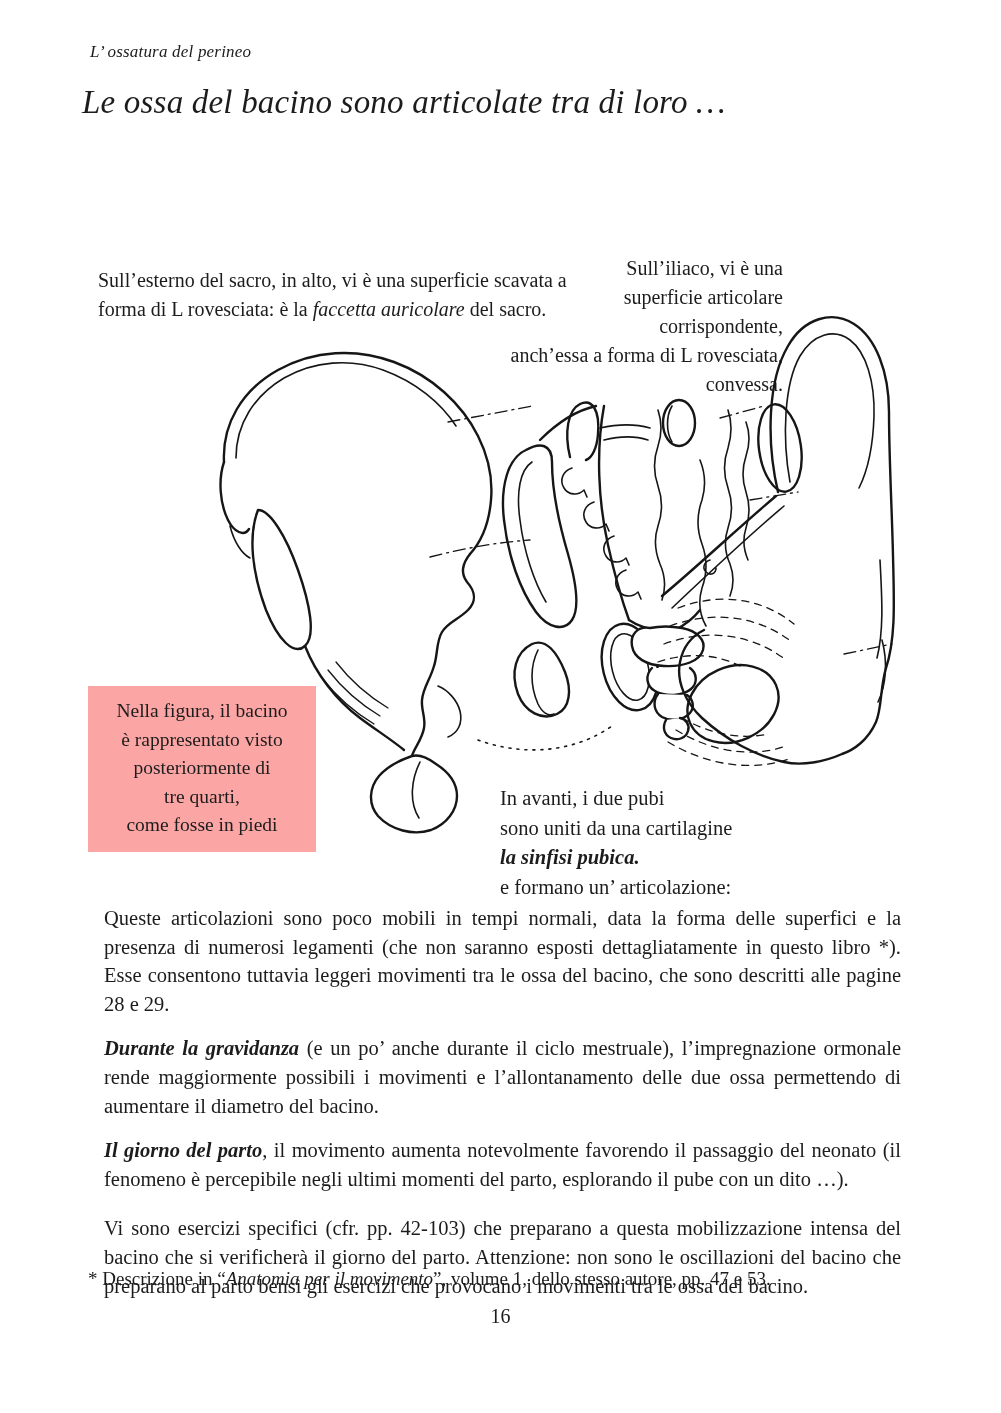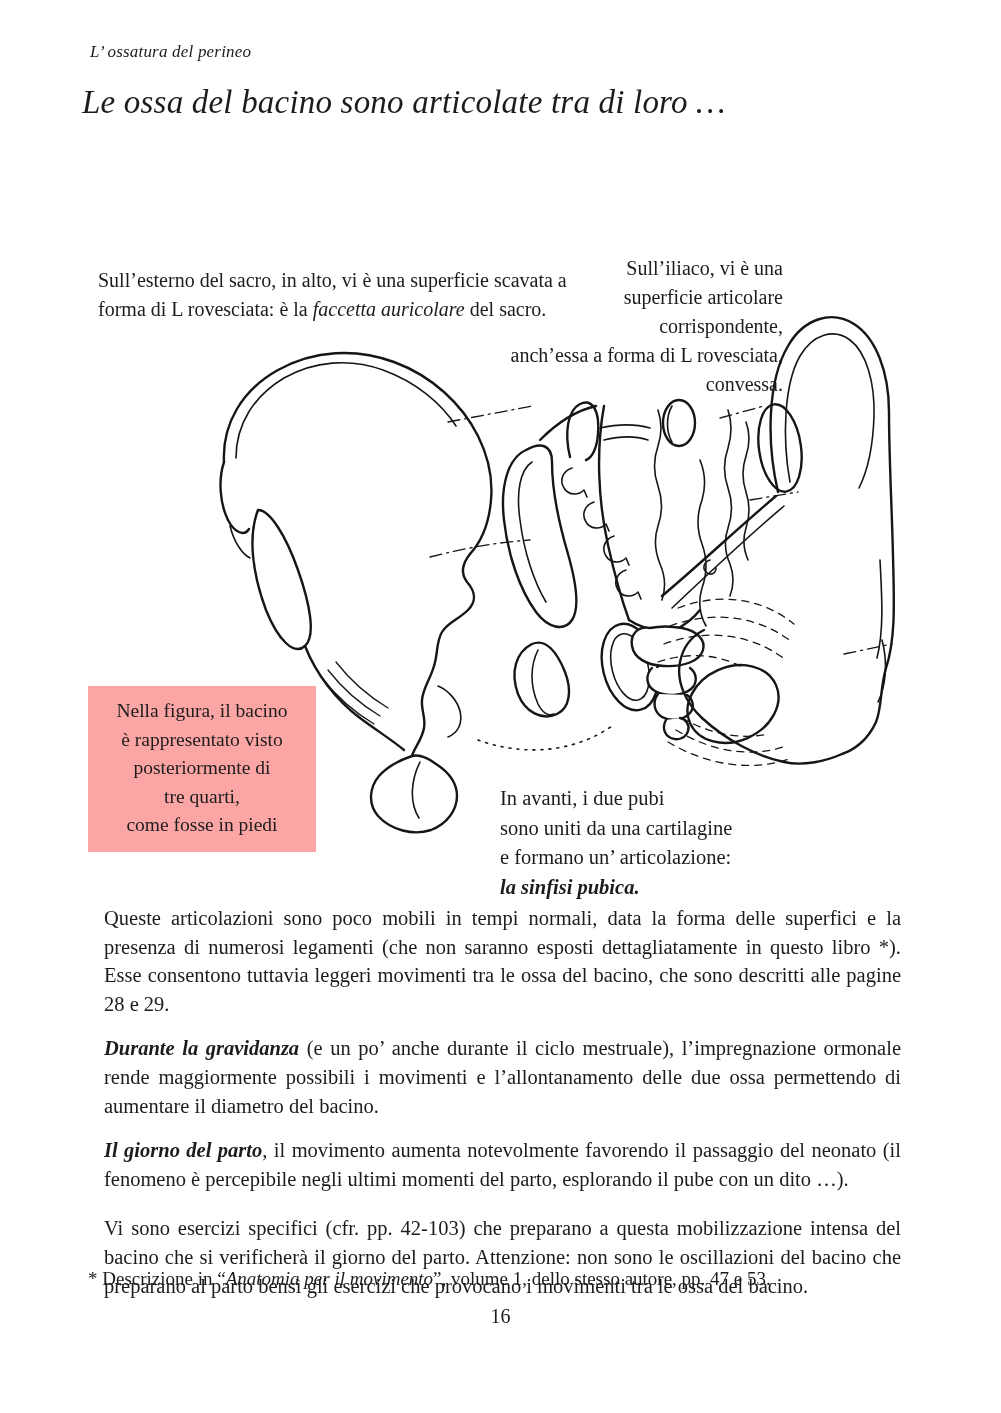--- a/index.html
+++ b/index.html
@@ -164,22 +164,22 @@
     </g>
   </svg>
 
   <div class="abs note-box">
     <div>Nella figura, il bacino<br>è rappresentato visto<br>posteriormente di<br>tre quarti,<br>come fosse in piedi</div>
   </div>
 
   <div class="abs callout-pubi">
     <div><span>In avanti, i due pubi</span></div>
     <div><span>sono uniti da una cartilagine</span></div>
+    <div><span class="b i">la sinfisi pubica.</span></div>
     <div><span>e formano un’ articolazione:</span></div>
-    <div><span class="b i">la sinfisi pubica.</span></div>
   </div>
 
   <div class="abs body-text">
     <p><span>Queste articolazioni sono poco mobili in tempi normali, data la forma delle superfici e la presenza di numerosi legamenti (che non saranno esposti dettagliatamente in questo libro *). Esse consentono tuttavia leggeri movimenti tra le ossa del bacino, che sono descritti alle pagine 28 e 29.</span></p>
     <p><span class="b i">Durante la gravidanza</span><span> (e un po’ anche durante il ciclo mestruale), l’impregnazione ormonale rende maggiormente possibili i movimenti e l’allontanamento delle due ossa permettendo di aumentare il diametro del bacino.</span></p>
     <p><span class="b i">Il giorno del parto</span><span>, il movimento aumenta notevolmente favorendo il passaggio del neonato (il fenomeno è percepibile negli ultimi momenti del parto, esplorando il pube con un dito …).</span></p>
     <p class="spaced"><span>Vi sono esercizi specifici (cfr. pp. 42-103) che preparano a questa mobilizzazione intensa del bacino che si verificherà il giorno del parto. Attenzione: non sono le oscillazioni del bacino che preparano al parto bensì gli esercizi che provocano i movimenti tra le ossa del bacino.</span></p>
   </div>
 
   <div class="abs footnote"><span>* Descrizione in “</span><span class="i">Anatomia per il movimento</span><span>”, volume 1, dello stesso autore, pp. 47 e 53.</span></div>

